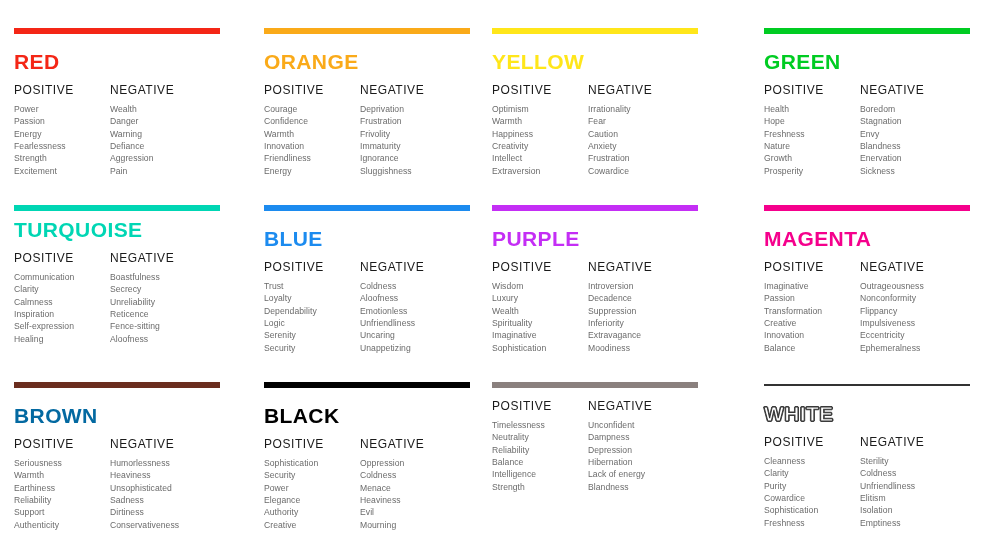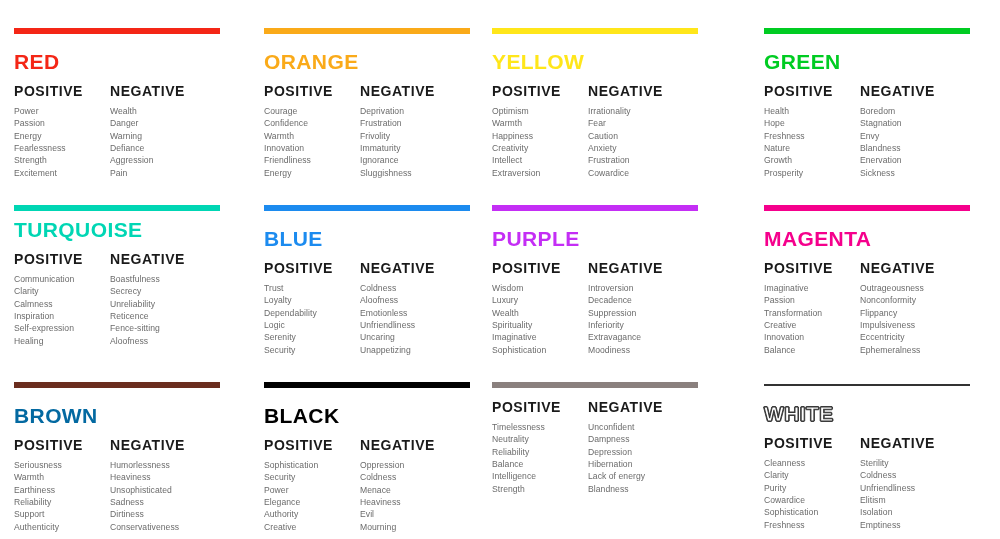--- a/index.html
+++ b/index.html
@@ -69,22 +69,22 @@
     height: 100px;
   }
   .col {
     position: absolute;
     top: 0;
   }
   .col-pos { left: 0; }
   .col-neg { left: 96px; }
 
   .colhead {
-    font-size: 14px;
-    font-weight: bold;
+    font-size: 12px;
+    font-weight: normal;
     letter-spacing: 0.55px;
     color: #1a1a1a;
     line-height: 1;
     margin-bottom: 7px;
     white-space: nowrap;
   }
   .item {
     font-size: 8.6px;
     color: #6b6b6b;
     line-height: 12.35px;

